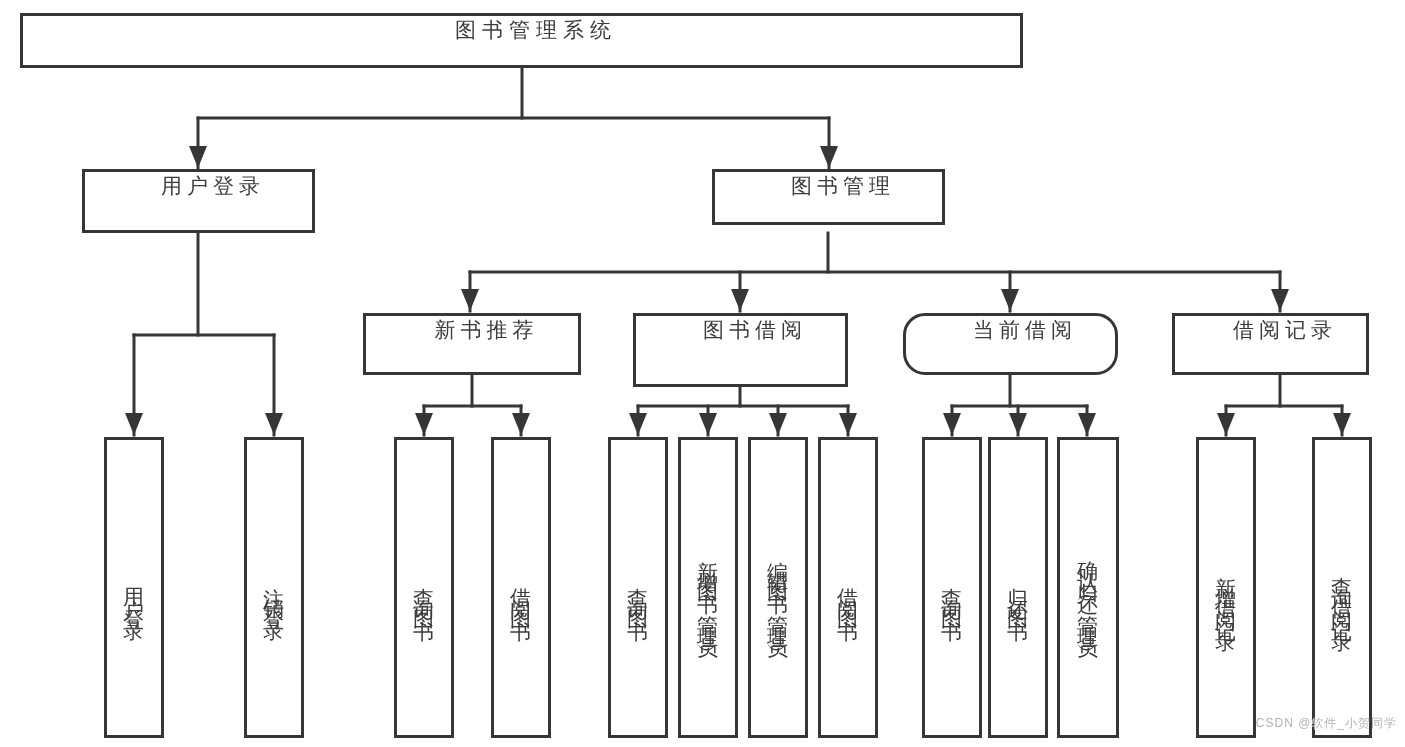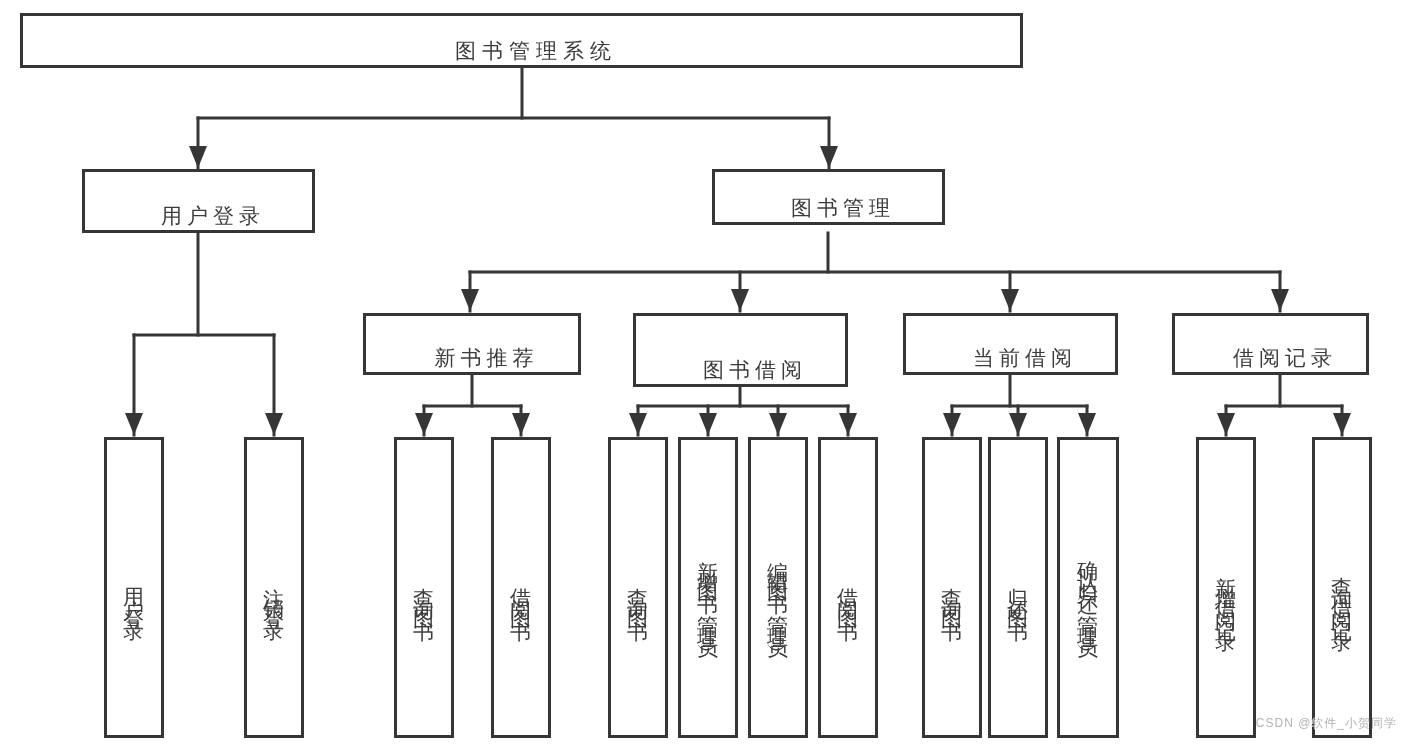--- a/index.html
+++ b/index.html
@@ -15,21 +15,21 @@
     font-family:"Liberation Sans", sans-serif;
   }
   .connectors{position:absolute;left:0;top:0;width:1405px;height:747px;}
   .connectors line,.connectors polyline{
     stroke:var(--line-color);stroke-width:3;fill:none;stroke-linecap:square;
   }
   .connectors .ah-poly{fill:var(--line-color);}
   .node{
     position:absolute;box-sizing:border-box;background:var(--bg-color);
     border:3px solid var(--line-color);color:var(--text-color);
-    display:flex;align-items:flex-end;justify-content:center;
+    display:flex;align-items:flex-start;justify-content:center;
     font-size:21px;letter-spacing:5px;white-space:nowrap;padding-left:24px;
   }
   .node .h-label{display:block;text-indent:5px;}
   .node-v{
     position:absolute;box-sizing:border-box;background:var(--bg-color);
     border:3px solid var(--line-color);color:var(--text-color);
     display:flex;align-items:center;justify-content:center;
   }
   .node-v .v-label{
     writing-mode:vertical-rl;text-orientation:mixed;
@@ -104,21 +104,21 @@
 <div class="node" style="left:712px;top:169px;width:233px;height:56px;">
   <span class="h-label">图书管理</span>
 </div>
 
 <div class="node" style="left:363px;top:313px;width:218px;height:62px;">
   <span class="h-label">新书推荐</span>
 </div>
 <div class="node" style="left:633px;top:313px;width:215px;height:74px;">
   <span class="h-label">图书借阅</span>
 </div>
-<div class="node" style="left:903px;top:313px;width:215px;height:62px;">
+<div class="node" style="left:903px;top:313px;width:215px;height:62px;border-radius:22px;">
   <span class="h-label">当前借阅</span>
 </div>
 <div class="node" style="left:1172px;top:313px;width:197px;height:62px;">
   <span class="h-label">借阅记录</span>
 </div>
 
 <div class="node-v" style="left:104px;top:437px;width:60px;height:301px;">
   <span class="v-label">用户登录</span>
 </div>
 <div class="node-v" style="left:244px;top:437px;width:60px;height:301px;">

